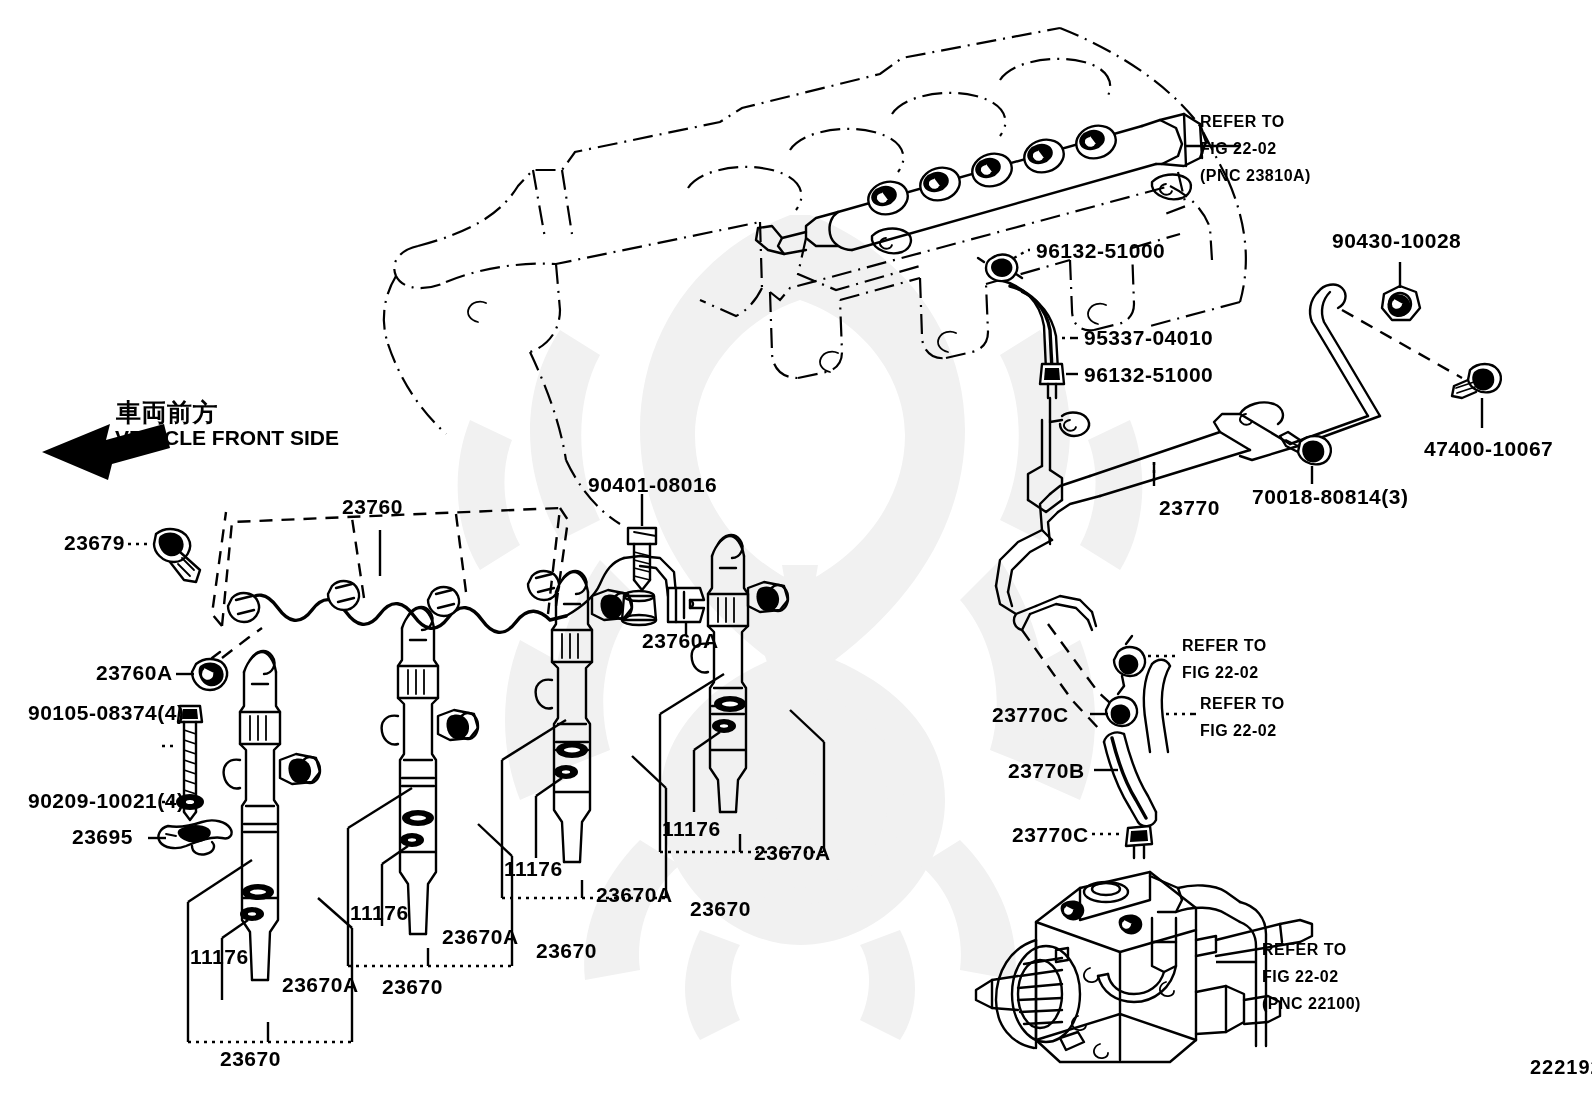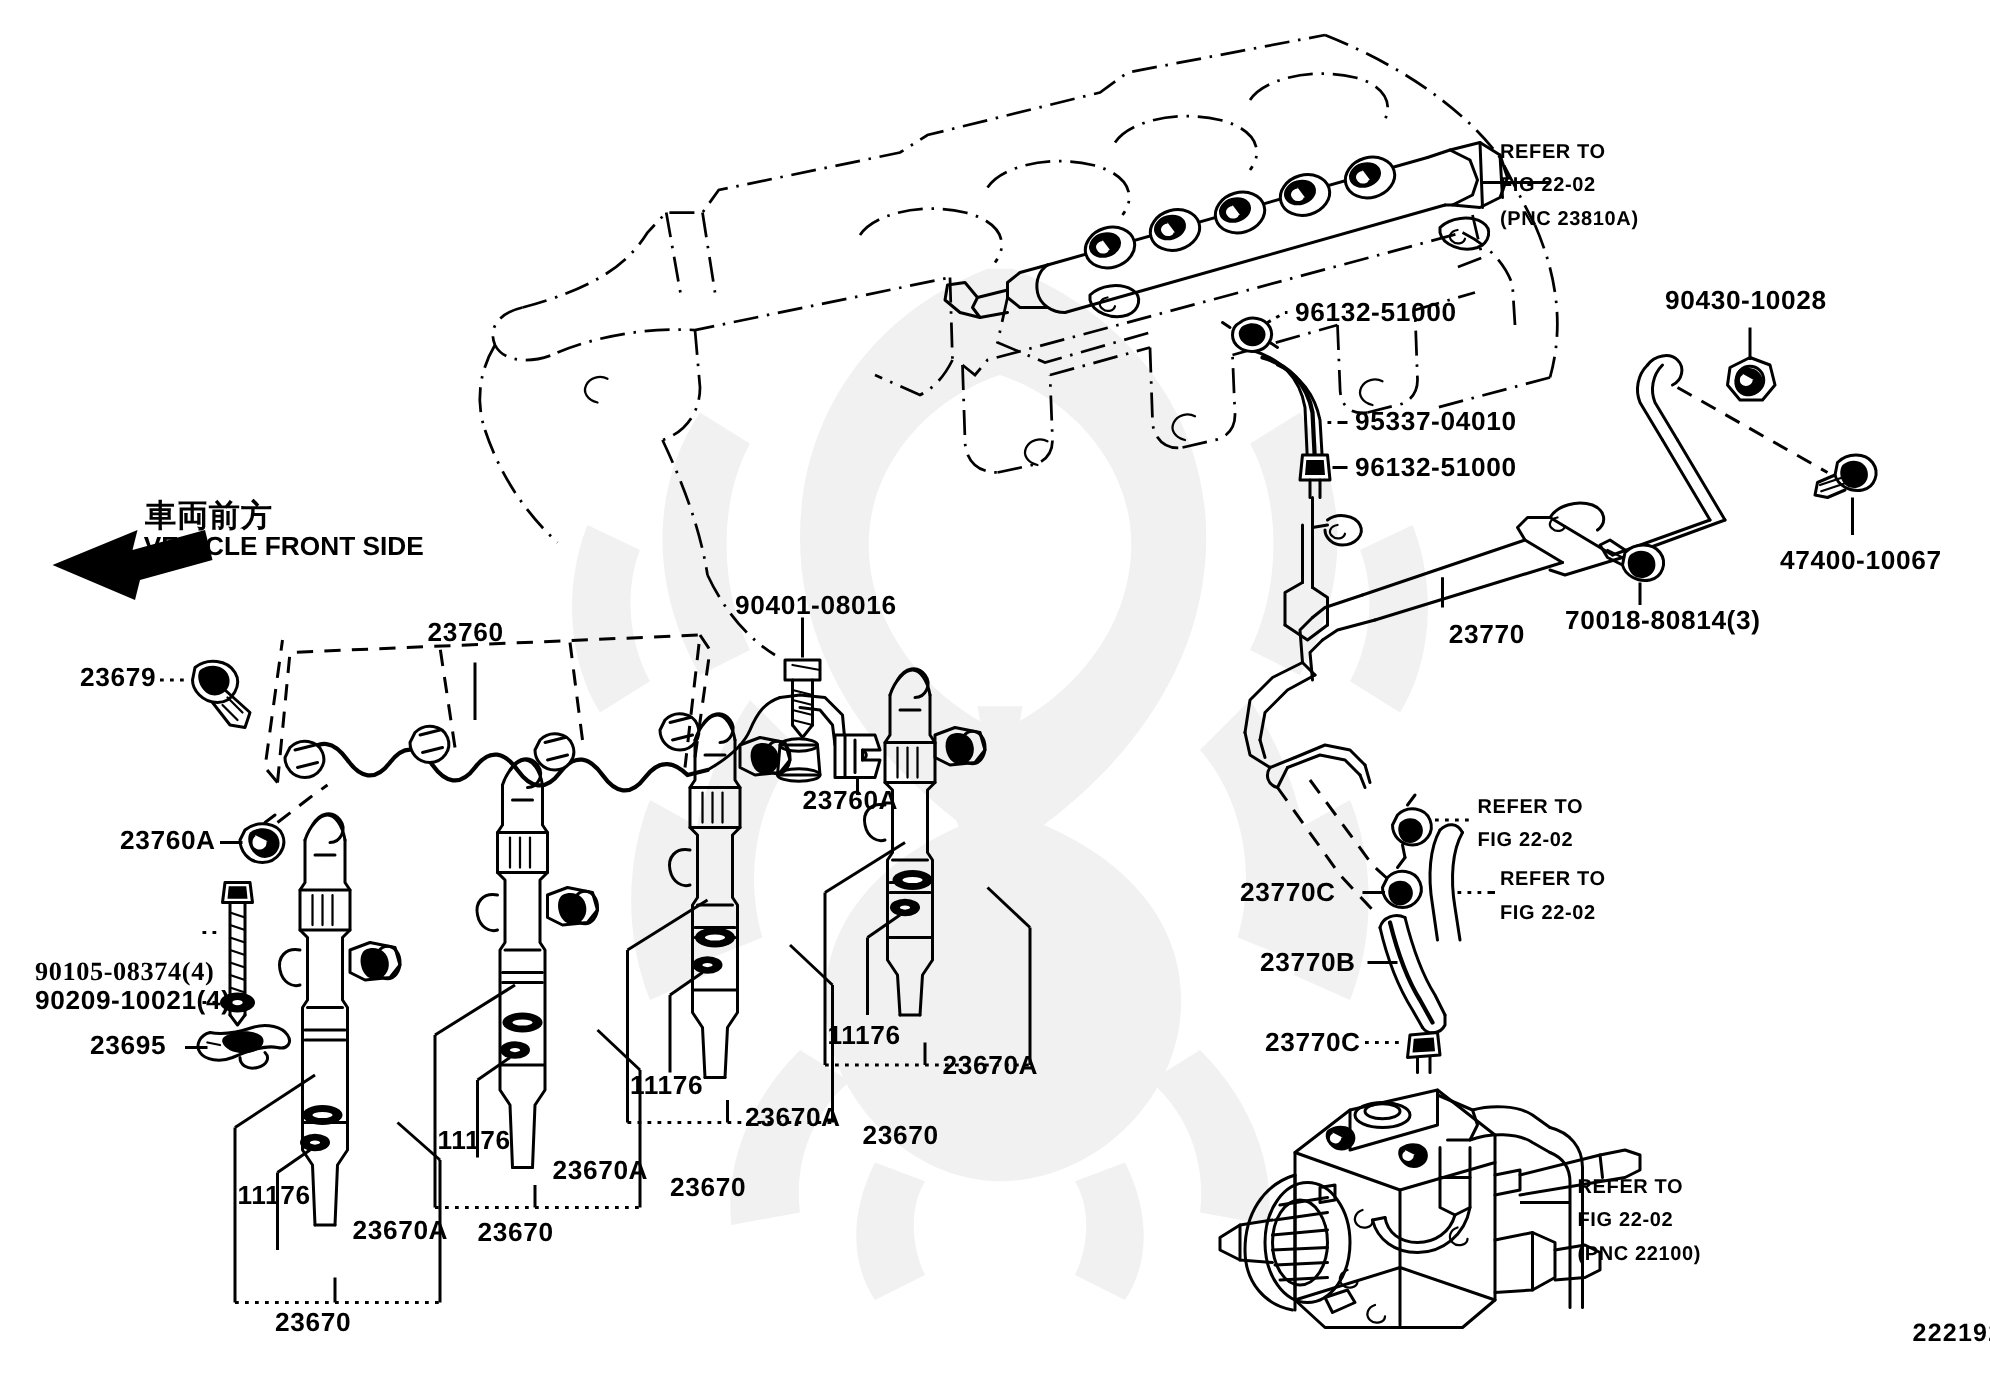--- a/index.html
+++ b/index.html
@@ -683,21 +683,21 @@
   <div class="lbl code" style="left:1424px;top:436px;">47400-10067</div>
   <div class="lbl code" style="left:1159px;top:482px;margin-top:13px;">23770</div>
   <div class="lbl code" style="left:1252px;top:484px;">70018-80814(3)</div>
 
   <div class="lbl code" style="left:588px;top:472px;">90401-08016</div>
   <div class="lbl code" style="left:342px;top:494px;">23760</div>
   <div class="lbl code" style="left:642px;top:628px;">23760A</div>
 
   <div class="lbl code" style="left:64px;top:530px;">23679</div>
   <div class="lbl code" style="left:96px;top:660px;">23760A</div>
-  <div class="lbl code" style="left:28px;top:764px;font-family:Liberation Serif, serif;">90105-08374(4)</div>
+  <div class="lbl code" style="left:28px;top:700px;">90105-08374(4)</div>
   <div class="lbl code" style="left:28px;top:788px;">90209-10021(4)</div>
   <div class="lbl code" style="left:72px;top:824px;">23695</div>
 
   <div class="lbl refer" style="left:1182px;top:632px;">REFER TO</div>
   <div class="lbl refer" style="left:1182px;top:659px;">FIG 22-02</div>
   <div class="lbl code" style="left:992px;top:702px;">23770C</div>
   <div class="lbl refer" style="left:1200px;top:690px;">REFER TO</div>
   <div class="lbl refer" style="left:1200px;top:717px;">FIG 22-02</div>
   <div class="lbl code" style="left:1008px;top:758px;">23770B</div>
   <div class="lbl code" style="left:1012px;top:822px;">23770C</div>

